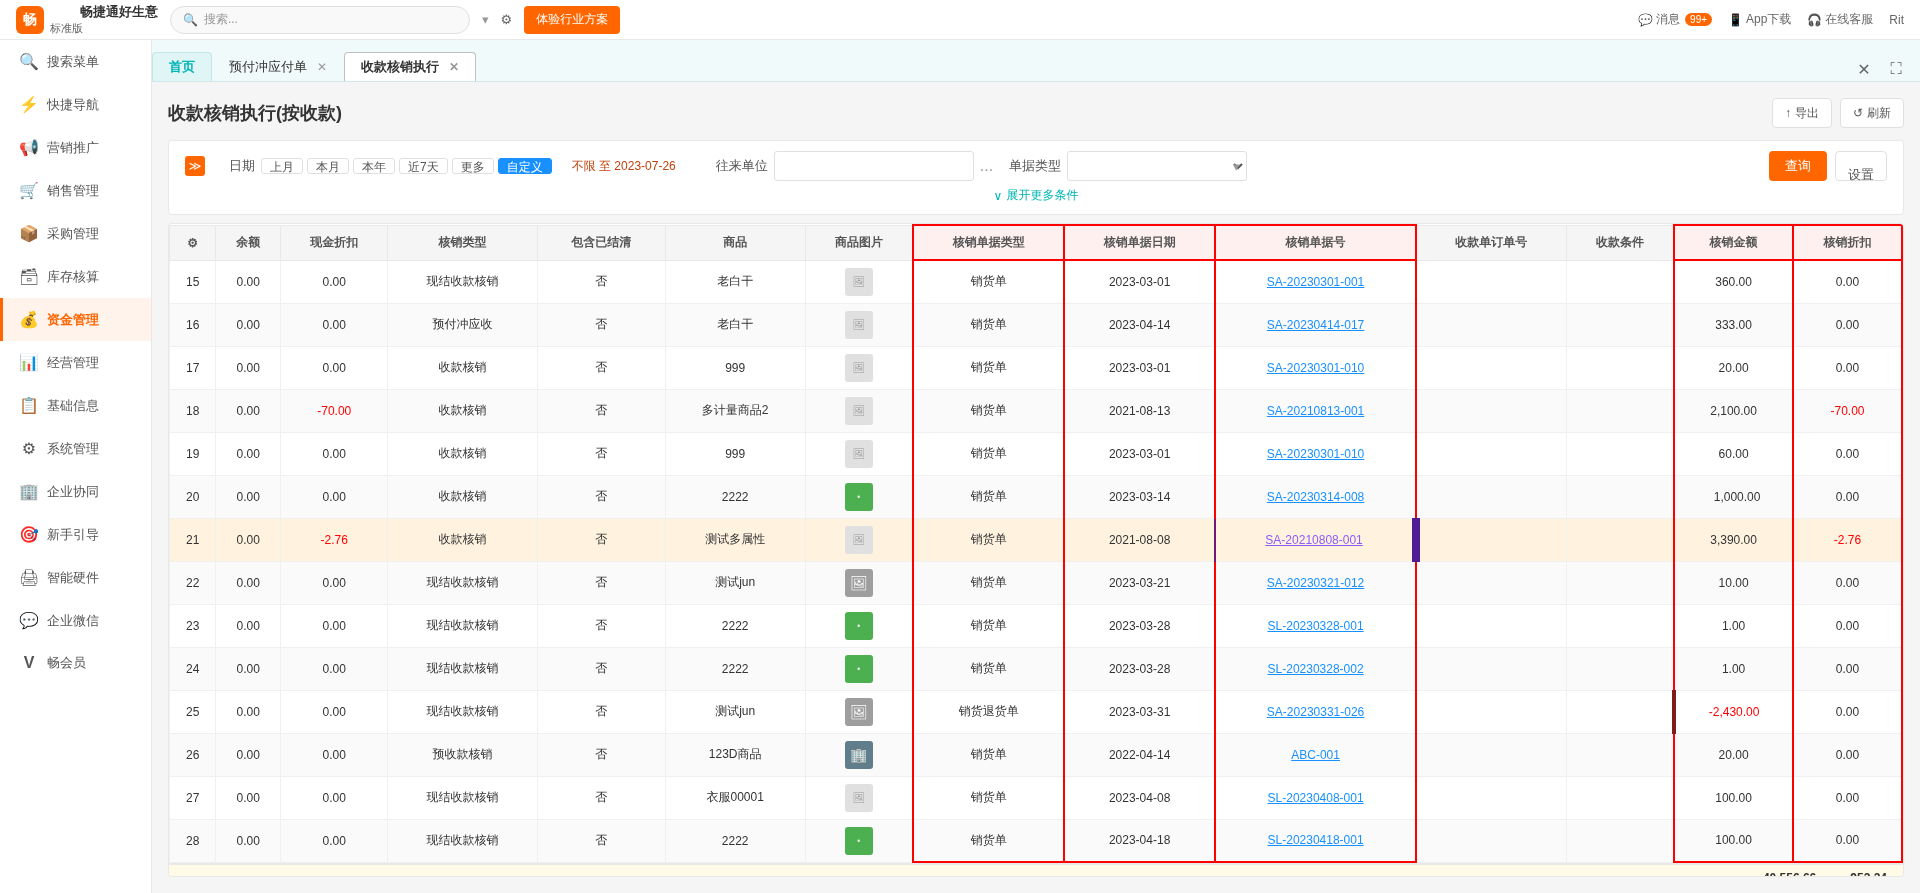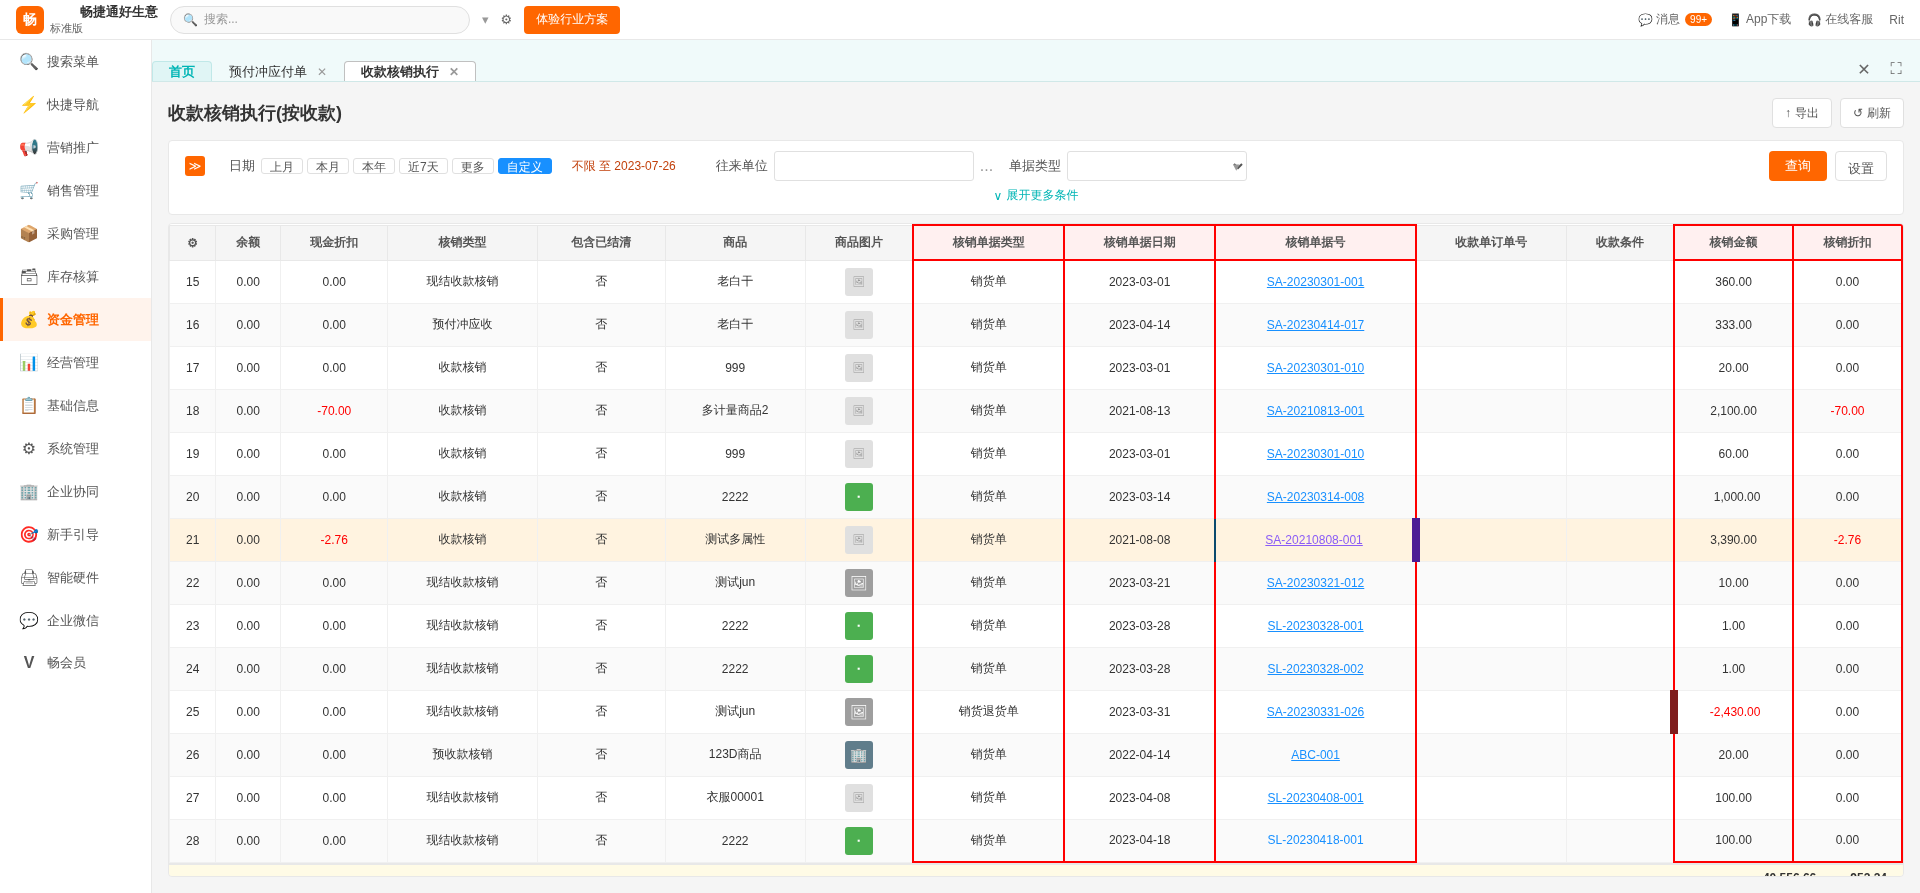--- a/index.html
+++ b/index.html
@@ -98,21 +98,21 @@
 
     
     .tab-bar {
       height: 42px;
       background: #f0fafa;
       border-bottom: 1px solid #d0e8e8;
       display: flex; align-items: flex-end;
       padding: 0 0 0 0;
     }
     .tab {
-      height: 20px;
+      height: 29px;
       padding: 0 16px;
       display: flex; align-items: center; gap: 6px;
       cursor: pointer;
       font-size: 13px;
       color: #333;
       border: 1px solid transparent;
       border-bottom: none;
       border-radius: 4px 4px 0 0;
       background: transparent;
     }
@@ -185,21 +185,21 @@
       border: 1px solid #e0e0e0; border-radius: 3px;
       background: #fff; font-size: 12px; color: #555; min-width: 160px;
     }
     .filter-dots { color: #999; font-size: 16px; }
     .query-btn {
       height: 30px; padding: 0 16px;
       background: #f60; color: #fff; border: none; border-radius: 4px;
       cursor: pointer; font-size: 13px;
     }
     .settings-btn {
-      height: 30px; padding: 8px 12px;
+      height: 30px; padding: 14px 12px;
       background: #fff; color: #555; border: 1px solid #e0e0e0; border-radius: 4px;
       cursor: pointer; font-size: 13px;
     }
     .expand-row {
       display: flex; justify-content: center; margin-top: 6px;
     }
     .expand-btn {
       font-size: 12px; color: #00b5b5; background: none; border: none; cursor: pointer;
       display: flex; align-items: center; gap: 4px;
     }
@@ -593,21 +593,21 @@
     </tr>
               <tr class="highlighted">
       <td>21</td>
       <td>0.00</td>
       <td class="red">-2.76</td>
       <td>收款核销</td>
       <td>否</td>
       <td>测试多属性</td>
       <td class="img-cell"><div class="img-placeholder">🖼</div></td>
       <td style="border-left: 2px solid #f00; border-right: 2px solid #f00;">销货单</td>
-      <td style="border-left: 2px solid #f00; border-right: 2px solid #0c4a6e;">2021-08-08</td>
+      <td style="border-left: 2px solid #f00; border-right: 2px solid #701a75;">2021-08-08</td>
       <td style="color:#8b5cf6;cursor:pointer;text-decoration:underline;border-left: 2px solid #f00; border-right: 8px solid #4c1d95;">SA-20210808-001</td>
       <td></td>
       <td></td>
       <td style="border-left: 2px solid #f00; border-right: 2px solid #f00;">3,390.00</td>
       <td class="red" style="border-left: 2px solid #f00; border-right: 2px solid #f00;">-2.76</td>
     </tr>
               <tr>
       <td>22</td>
       <td>0.00</td>
       <td>0.00</td>
@@ -661,21 +661,21 @@
       <td>0.00</td>
       <td>现结收款核销</td>
       <td>否</td>
       <td>测试jun</td>
       <td class="img-cell"><div class="img-colored" style="background:#9e9e9e;font-size:14px;">🖼</div></td>
       <td style="border-left: 2px solid #f00; border-right: 2px solid #f00;">销货退货单</td>
       <td style="border-left: 2px solid #f00; border-right: 2px solid #f00;">2023-03-31</td>
       <td style="color:#1890ff;cursor:pointer;text-decoration:underline;border-left: 2px solid #f00; border-right: 2px solid #f00;">SA-20230331-026</td>
       <td></td>
       <td></td>
-      <td class="red" style="border-left: 8px solid #7f1d1d; border-right: 2px solid #f00;">-2,430.00</td>
+      <td class="red" style="border-left: 4px solid #7f1d1d; border-right: 2px solid #f00;">-2,430.00</td>
       <td style="border-left: 2px solid #f00; border-right: 2px solid #f00;">0.00</td>
     </tr>
               <tr>
       <td>26</td>
       <td>0.00</td>
       <td>0.00</td>
       <td>预收款核销</td>
       <td>否</td>
       <td>123D商品</td>
       <td class="img-cell"><div class="img-colored" style="background:#607d8b;font-size:14px;">🏢</div></td>
@@ -706,21 +706,21 @@
               <tr>
       <td>28</td>
       <td>0.00</td>
       <td>0.00</td>
       <td>现结收款核销</td>
       <td>否</td>
       <td>2222</td>
       <td class="img-cell"><div class="img-colored" style="background:#4caf50;">▪</div></td>
       <td style="border-bottom: 2px solid #f00; border-left: 2px solid #f00; border-right: 2px solid #f00;">销货单</td>
       <td style="border-bottom: 2px solid #f00; border-left: 2px solid #f00; border-right: 2px solid #f00;">2023-04-18</td>
-      <td style="color:#1890ff;cursor:pointer;border-bottom: 2px solid #f00; border-left: 2px solid #f00; border-right: 2px solid #f00;">SL-20230418-001</td>
+      <td style="color:#1890ff;cursor:pointer;text-decoration:underline;border-bottom: 2px solid #f00; border-left: 2px solid #f00; border-right: 2px solid #f00;">SL-20230418-001</td>
       <td></td>
       <td></td>
       <td style="border-bottom: 2px solid #f00; border-left: 2px solid #f00; border-right: 2px solid #f00;">100.00</td>
       <td style="border-bottom: 2px solid #f00; border-left: 2px solid #f00; border-right: 2px solid #f00;">0.00</td>
     </tr>
             </tbody>
         </table>
         <div class="table-footer">
           <span>
             <span>40,556,66...</span>

